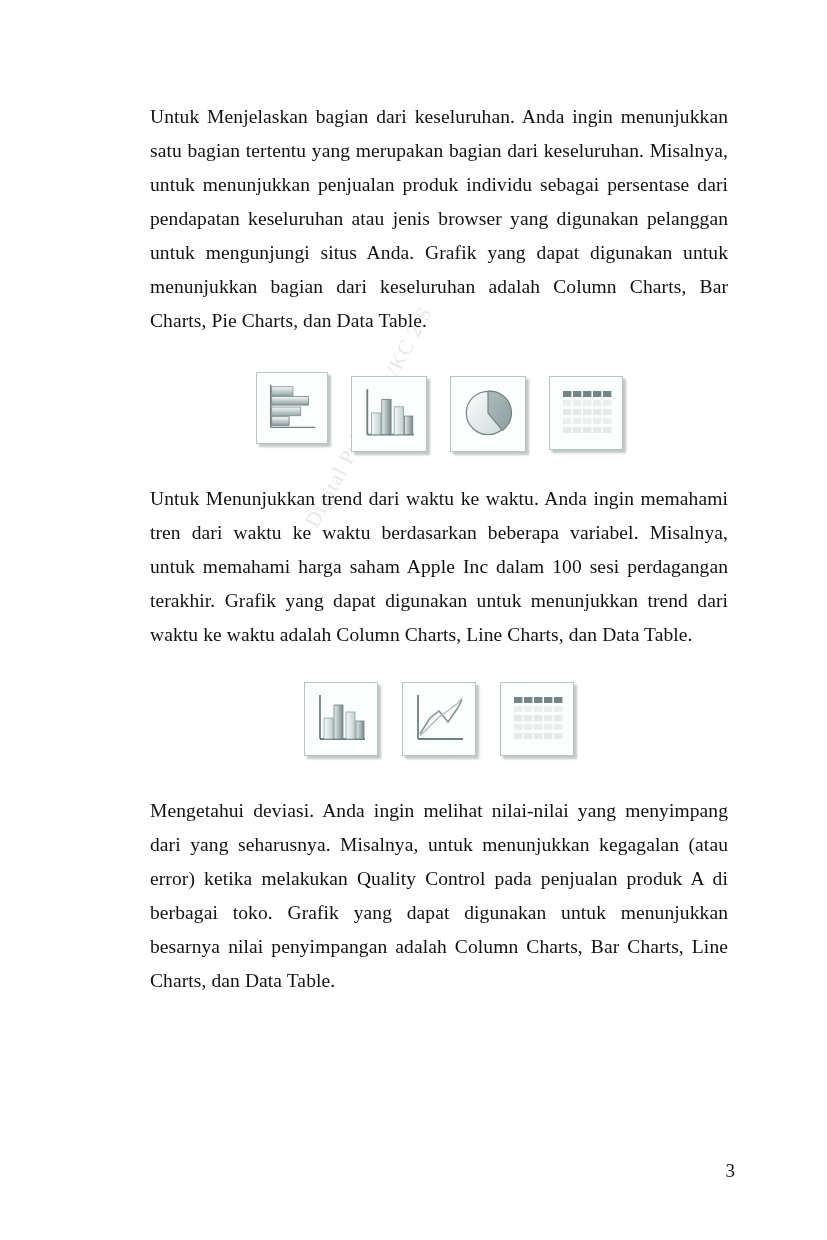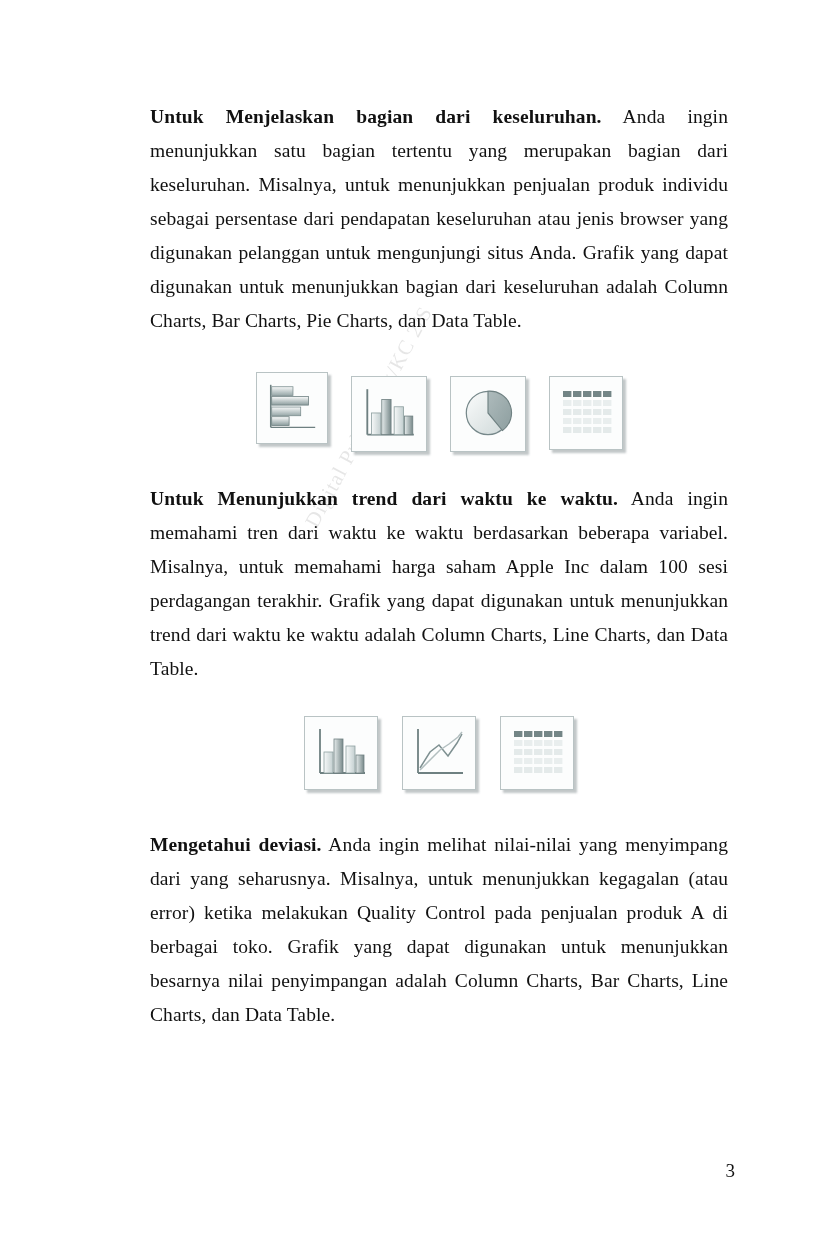--- a/index.html
+++ b/index.html
@@ -33,21 +33,21 @@
     margin: 0;
     text-align: justify;
     text-justify: inter-word;
     font-size: 19.5px;
     line-height: 34px;
     letter-spacing: 0.1px;
     color: #111111;
   }
 
   p.para .lead {
-    font-weight: bold;
+    font-weight: normal;
   }
 
   .gap-after-para-1 { height: 34px; }
   .gap-after-icons-1 { height: 30px; }
   .gap-after-para-2 { height: 30px; }
   .gap-after-icons-2 { height: 38px; }
 
   
   .icon-row {
     display: flex;

